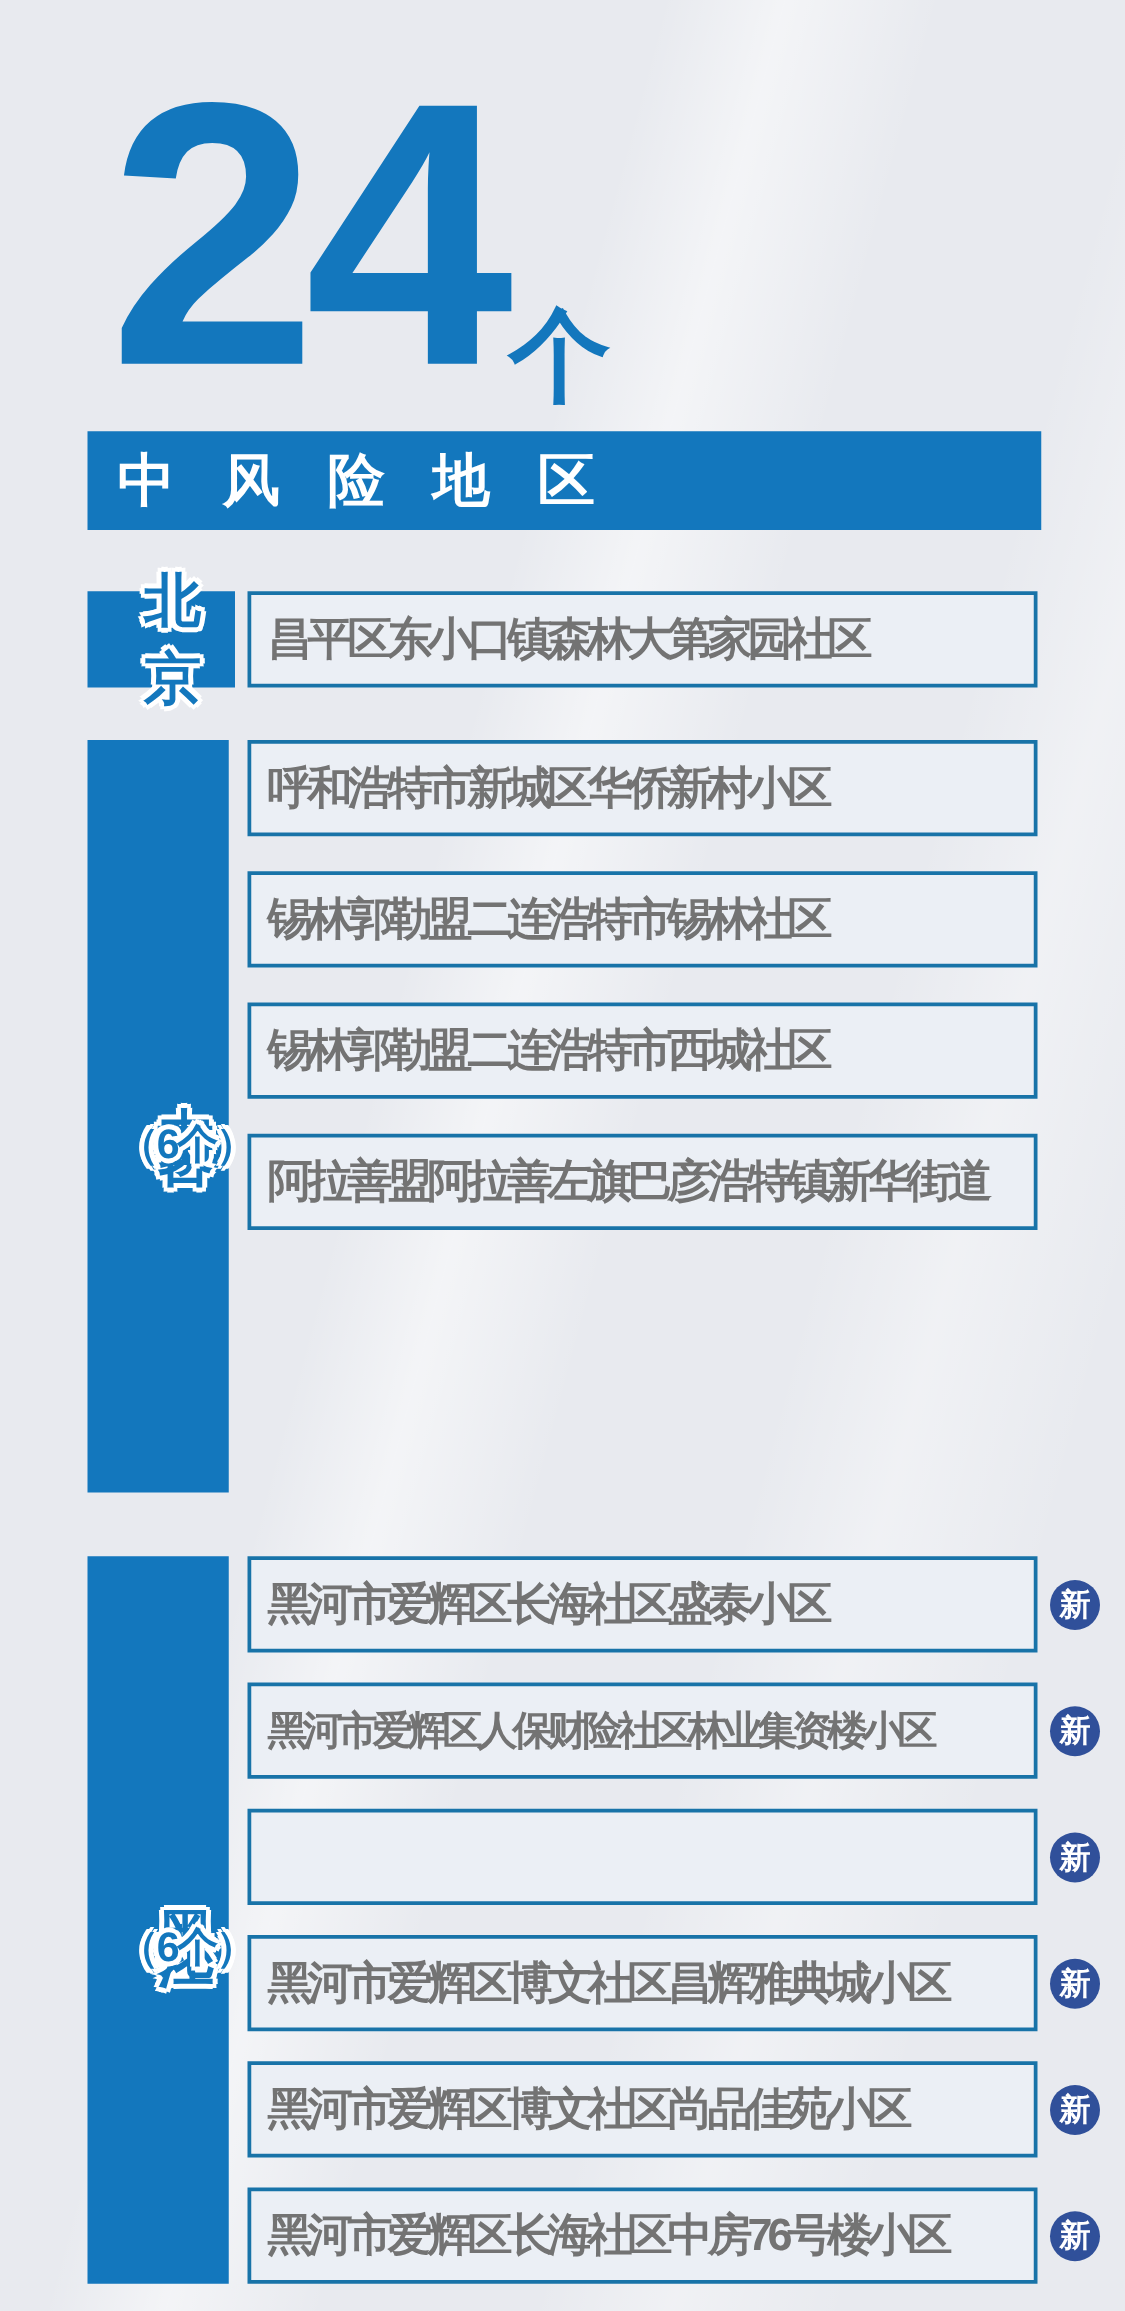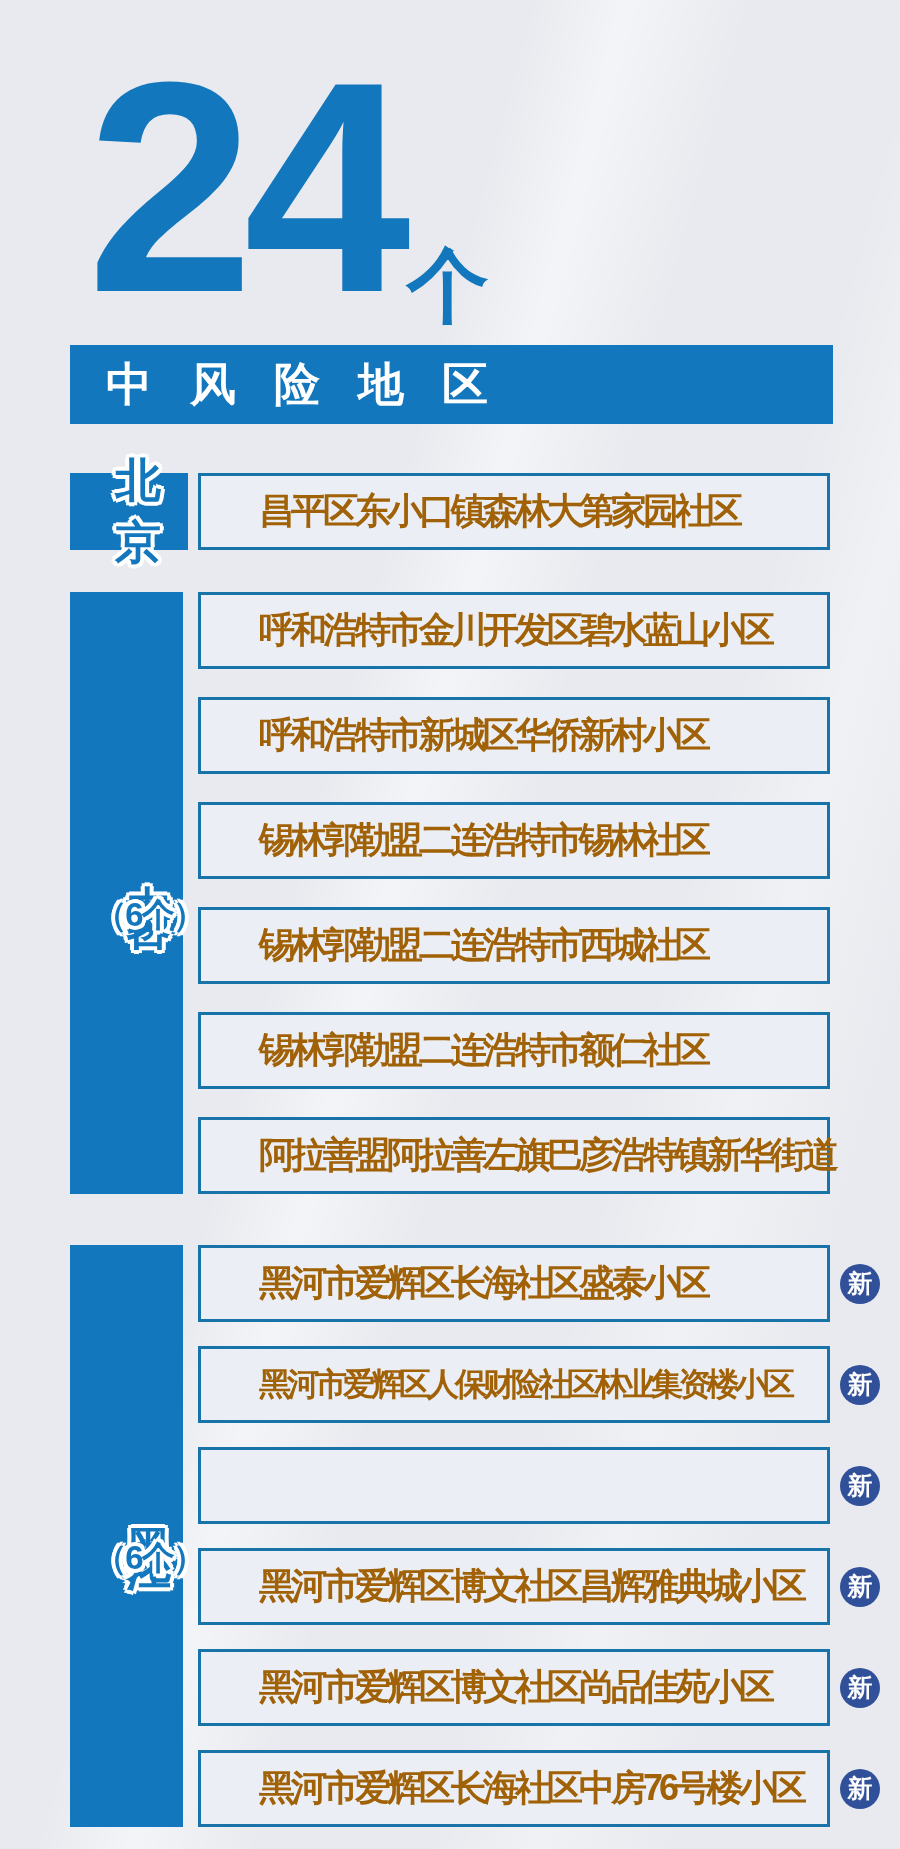--- a/index.html
+++ b/index.html
@@ -26,21 +26,21 @@
   }
   .hero .unit{
     font-size:82px;font-weight:bold;line-height:82px;
     margin-left:6px;margin-bottom:-12px;letter-spacing:0;
   }
   
   .title-bar{
     position:absolute;left:70px;top:345px;width:763px;height:79px;
     background:#1377bd;
     display:flex;align-items:center;
-    padding-left:36px;box-sizing:border-box;
+    padding-left:24px;box-sizing:border-box;
   }
   .title-bar .title-text{
     color:#ffffff;font-weight:bold;font-size:46px;letter-spacing:38px;
     white-space:nowrap;
   }
   
   .section{position:absolute;left:70px;width:763px;}
   .sec-beijing{top:473px;}
   .sec-neimenggu{top:592px;}
   .sec-heilongjiang{top:1245px;}
@@ -76,22 +76,22 @@
   }
   .rows-neimenggu{gap:28px;}
   .rows-heilongjiang{gap:24px;}
   .row{
     position:relative;height:77px;box-sizing:border-box;
     border:3px solid #1873a8;background:#ebeff5;
     display:flex;align-items:center;
     padding-left:13px;
   }
   .row .row-text{
-    color:#a16207;font-weight:bold;font-size:36px;
-    letter-spacing:-4px;white-space:nowrap;margin-left:45px;
+    color:#737373;font-weight:bold;font-size:36px;
+    letter-spacing:-4px;white-space:nowrap;
   }
   .row .row-text.long{font-size:32px;}
   .new-badge{
     position:absolute;right:-53px;top:50%;transform:translateY(-50%);
     width:40px;height:40px;border-radius:50%;
     background:#30509a;color:#ffffff;
     display:flex;align-items:center;justify-content:center;
     font-size:25px;font-weight:bold;letter-spacing:0;
   }
 </style>
@@ -120,33 +120,27 @@
     </div>
   </div>
 
   <div class="section sec-neimenggu">
     <div class="side side-tall side-neimenggu">
       <span class="outlined v-label">内蒙古</span>
       <span class="outlined count-label">（6个）</span>
     </div>
     <div class="rows rows-neimenggu">
       <div class="row">
-        <span class="row-text">呼和浩特市金川开发区碧水蓝山小区</span>
-      </div>
-      <div class="row">
         <span class="row-text">呼和浩特市新城区华侨新村小区</span>
       </div>
       <div class="row">
         <span class="row-text">锡林郭勒盟二连浩特市锡林社区</span>
       </div>
       <div class="row">
         <span class="row-text">锡林郭勒盟二连浩特市西城社区</span>
-      </div>
-      <div class="row">
-        <span class="row-text">锡林郭勒盟二连浩特市额仁社区</span>
       </div>
       <div class="row">
         <span class="row-text">阿拉善盟阿拉善左旗巴彦浩特镇新华街道</span>
       </div>
     </div>
   </div>
 
   <div class="section sec-heilongjiang">
     <div class="side side-tall side-heilongjiang">
       <span class="outlined v-label">黑龙江</span>

